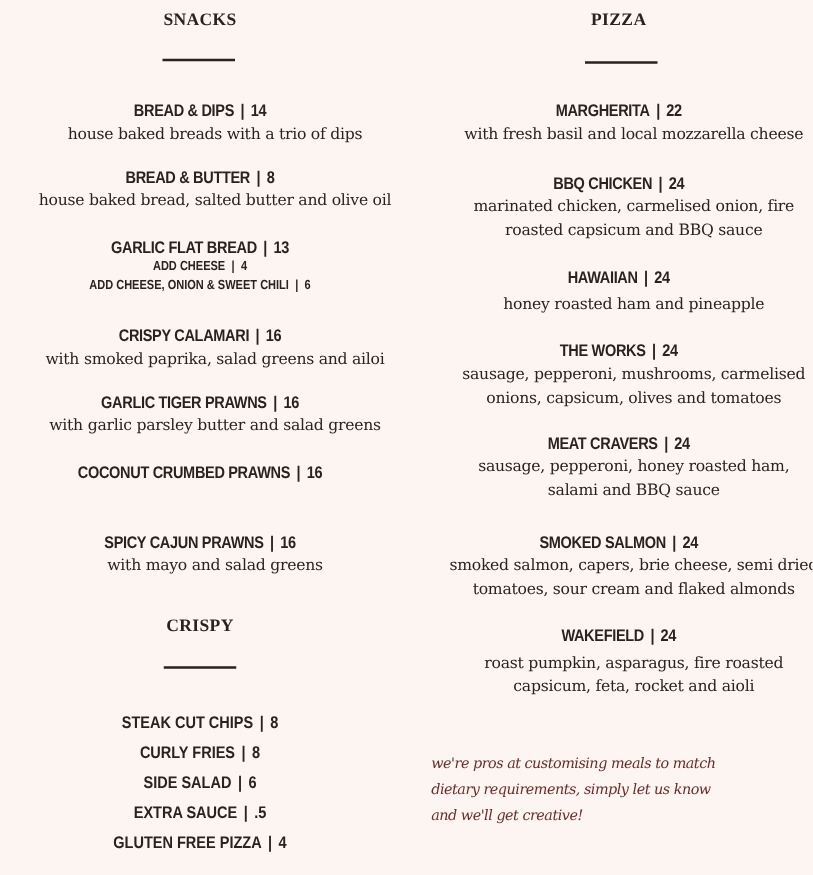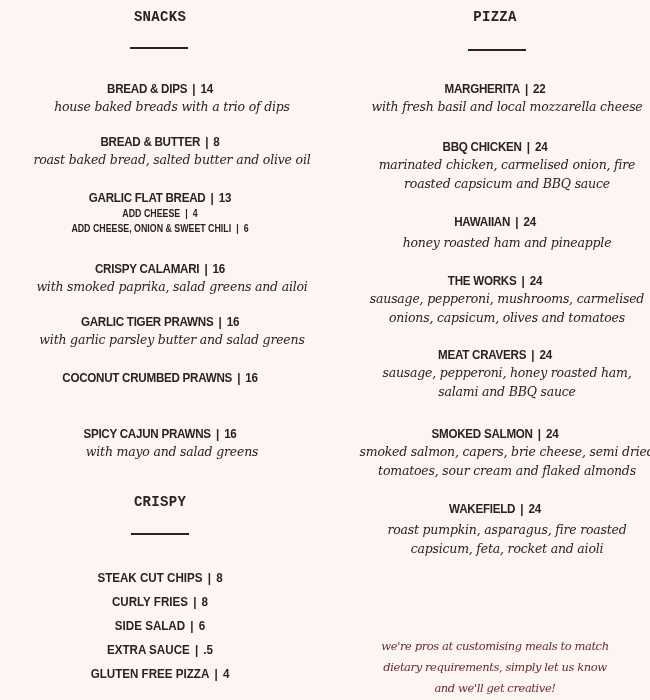--- a/index.html
+++ b/index.html
@@ -19,21 +19,21 @@
       position: absolute;
       top: 0;
       text-align: center;
     }
     .col-left { left: 0; width: 320px; }
     .col-right { left: 330px; width: 330px; }
 
     .section-title {
       position: absolute;
       left: 0; right: 0;
-      font-family: Liberation Mono, monospace;
+      font-family: Liberation Serif, serif;
       font-weight: bold;
       font-size: 14px;
       letter-spacing: 0.3px;
     }
     .divider {
       position: absolute;
       height: 2px;
       width: 58px;
       background: #2a2220;
     }
@@ -53,21 +53,20 @@
       line-height: 17px;
       white-space: nowrap;
     }
     .sep {
       display: inline-block;
       margin: 0 6px;
       font-weight: bold;
     }
     .item-desc {
       font-family: "DejaVu Serif", serif;
-      font-style: italic;
       font-size: 12.5px;
       line-height: 19px;
       display: block;
       letter-spacing: -0.2px;
       padding-left: 24px;
     }
     .addon {
       font-family: "Liberation Sans", sans-serif;
       font-weight: bold;
       font-size: 10.5px;
@@ -86,49 +85,47 @@
       font-size: 13.5px;
       transform: scaleX(0.86);
       white-space: nowrap;
       line-height: 17px;
     }
     .note {
       position: absolute;
       left: 345px;
       width: 300px;
       top: 600px;
-      text-align: center;
       font-family: "DejaVu Serif", serif;
       font-style: italic;
       font-size: 11.5px;
       line-height: 21px;
       color: #6b2a2a;
       letter-spacing: -0.4px;
-      margin-top: 36px;
     }
   </style>
 </head>
 <body>
 
 <div class="col col-left" style="height:700px;">
   <div class="section-title" style="top:9px;">SNACKS</div>
   <div class="divider" style="left:130px; top:47px;"></div>
 
   <div class="item" style="top:80px;">
     <span class="item-name">
       <span>BREAD &amp; DIPS</span><span class="sep">|</span><span>14</span>
     </span>
     <span class="item-desc">house baked breads with a trio of dips</span>
   </div>
 
   <div class="item" style="top:133px;">
     <span class="item-name">
       <span>BREAD &amp; BUTTER</span><span class="sep">|</span><span>8</span>
     </span>
-    <span class="item-desc">roast baked bread, salted butter and olive oil</span>
+    <span class="item-desc">house baked bread, salted butter and olive oil</span>
   </div>
 
   <div class="item" style="top:189px;">
     <span class="item-name">
       <span>GARLIC FLAT BREAD</span><span class="sep">|</span><span>13</span>
     </span>
     <span class="addon">
       <span>ADD CHEESE</span><span class="sep">|</span><span>4</span>
     </span>
     <span class="addon">

